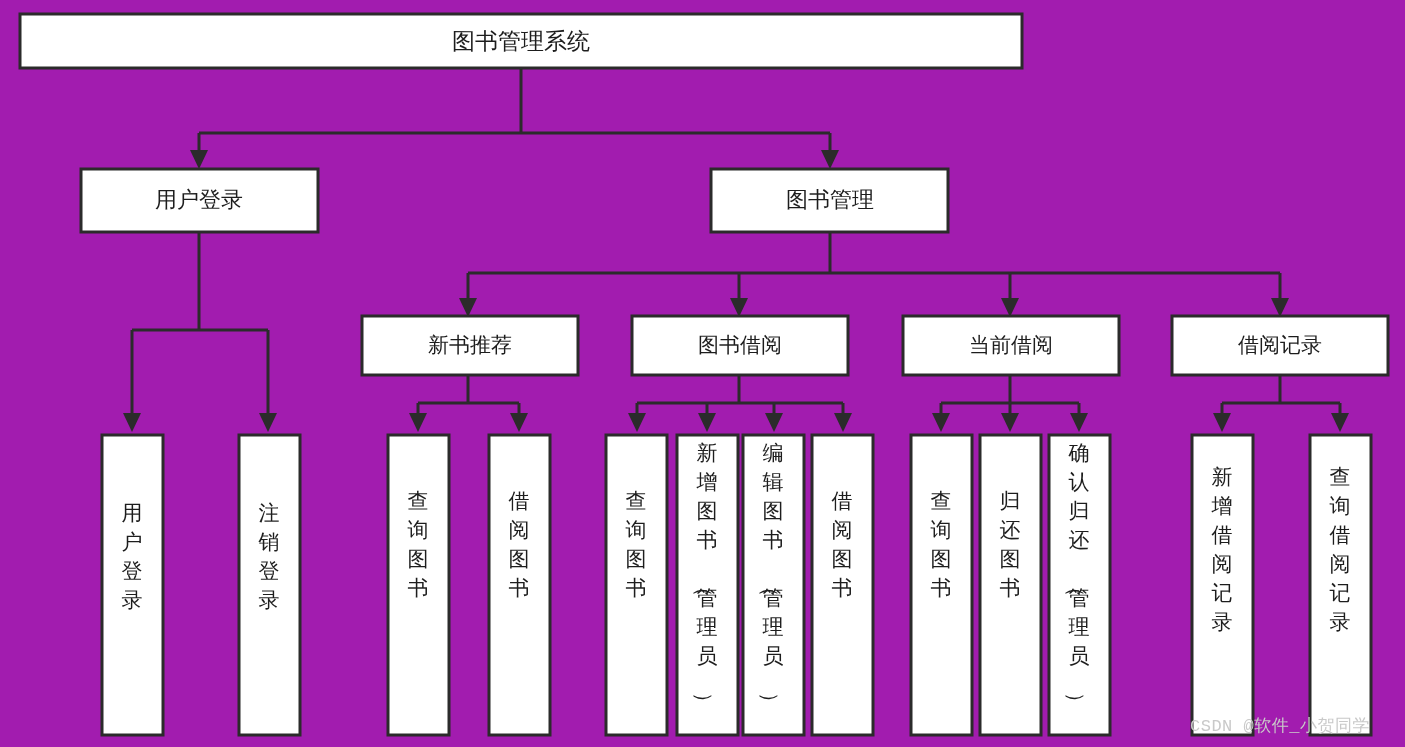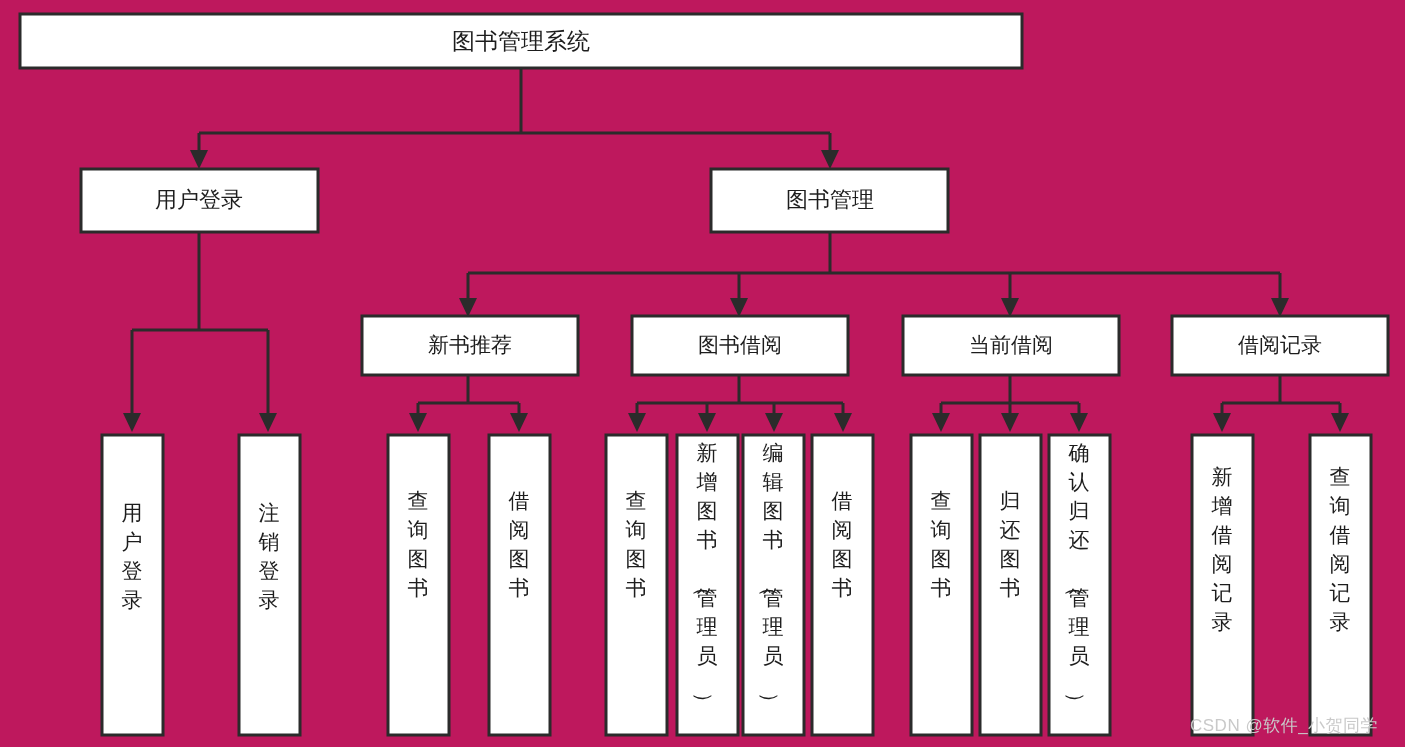--- a/index.html
+++ b/index.html
@@ -1,20 +1,20 @@
 <!DOCTYPE html>
 <html><head>
 <meta charset="utf-8">
 <style>
   html,body{margin:0;padding:0;background:#ffffff;}
   body{
     font-family:"DejaVu Sans","Liberation Sans",sans-serif;
     width:1405px;height:747px;overflow:hidden;
   }
-  #diagram-root{position:relative;width:1405px;height:747px;background:#be185d;}
+  #diagram-root{position:relative;width:1405px;height:747px;background:#a21caf;}
   svg.canvas{position:absolute;top:0;left:0;width:1405px;height:747px;}
 
   .node-box{
     fill:#ffffff;
     stroke:#2b2b2b;
     stroke-width:3;
   }
   .node-label{
     fill:#1d1d1d;
     font-family:"DejaVu Sans","Liberation Sans",sans-serif;
@@ -36,21 +36,21 @@
     stroke-width:3;
     fill:none;
     stroke-linecap:butt;
   }
   .arrow-head{fill:#2b2b2b;stroke:none;}
 
   .watermark{
     position:absolute;
     left:1190px;
     top:714px;
-    font-family:Liberation Sans, sans-serif;
+    font-family:Liberation Mono, monospace;
     font-size:17px;
     color:#c9c9c9;
     white-space:nowrap;
     letter-spacing:0.5px;
     user-select:none;
   }
 </style>
 </head>
 <body>
 

